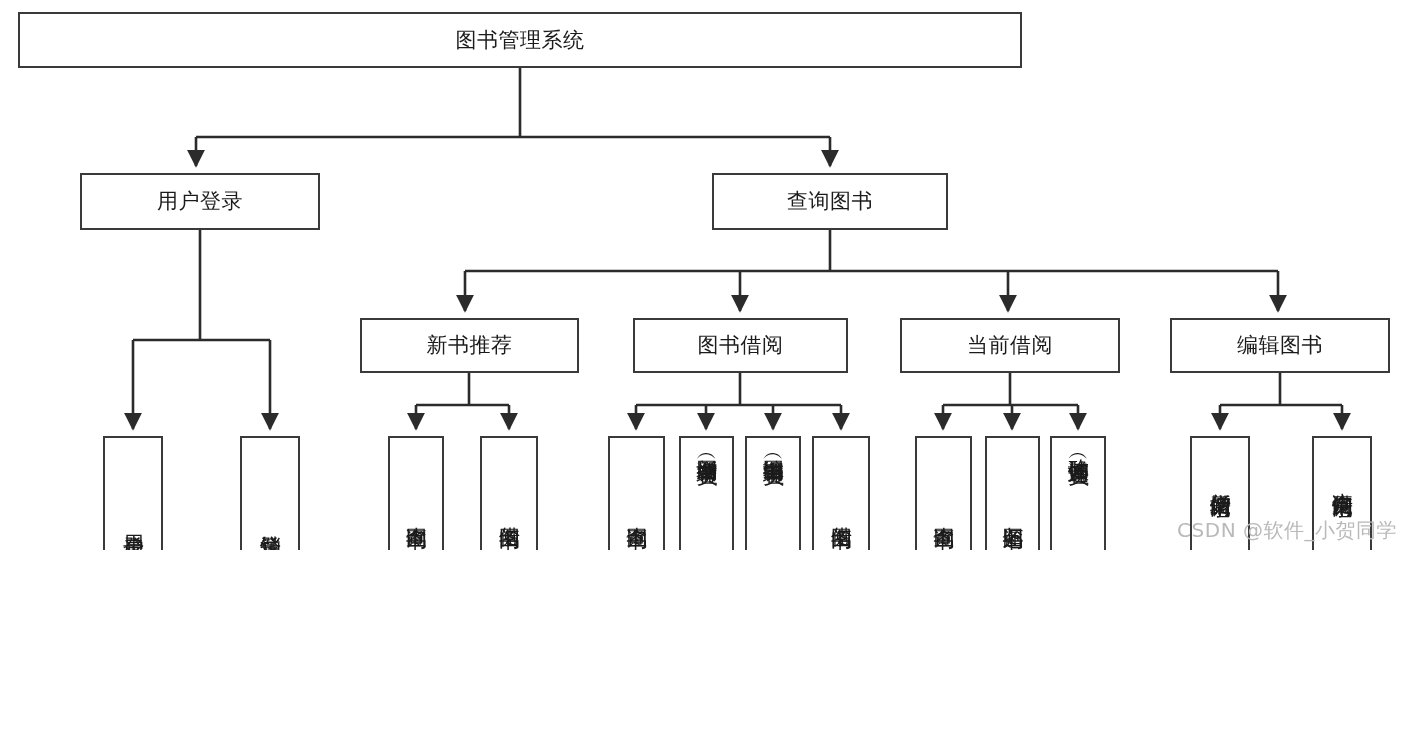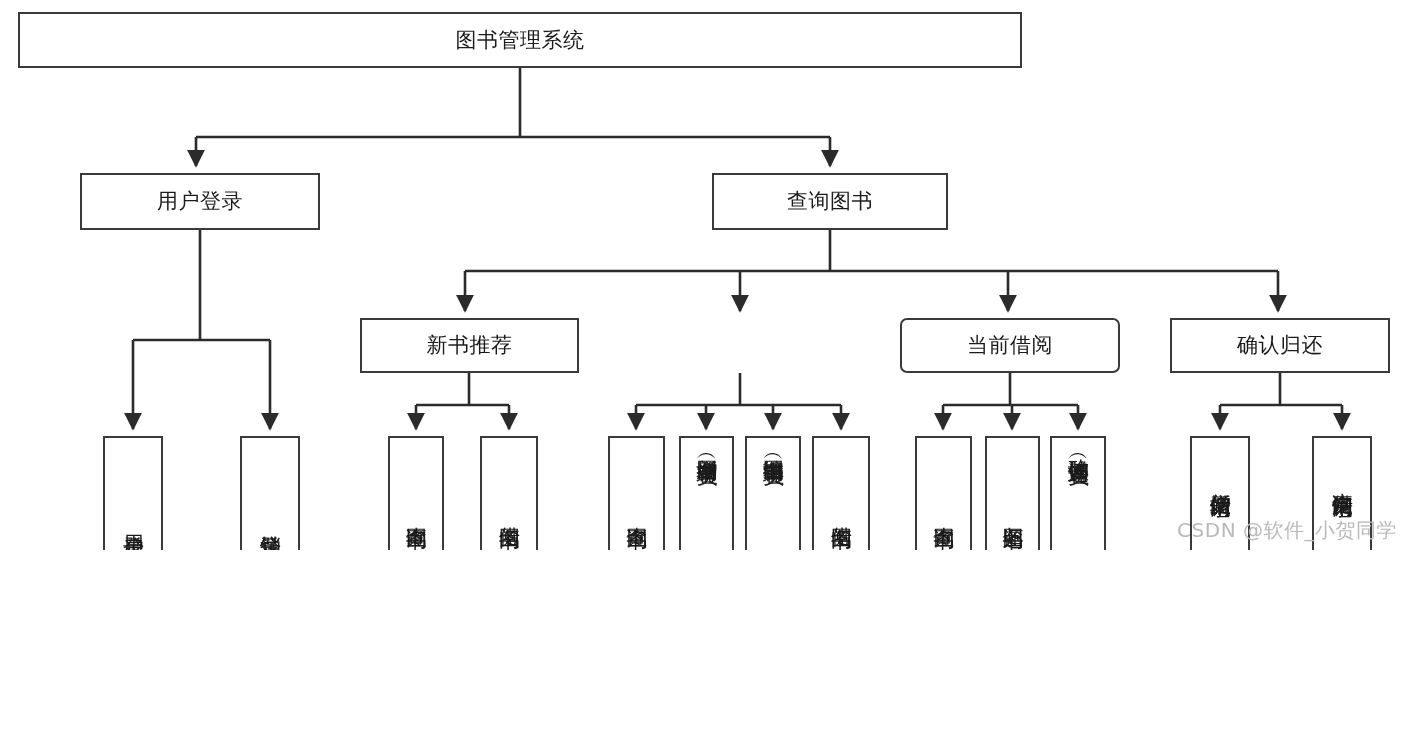--- a/index.html
+++ b/index.html
@@ -128,25 +128,28 @@
   <div class="node" style="left:80px; top:173px; width:240px; height:57px;">
     <span class="node-label">用户登录</span>
   </div>
   <div class="node" style="left:712px; top:173px; width:236px; height:57px;">
     <span class="node-label">查询图书</span>
   </div>
 
   <div class="node" style="left:360px; top:318px; width:219px; height:55px;align-items:center;">
     <span class="node-label">新书推荐</span>
   </div>
-  <div class="node" style="left:900px; top:318px; width:220px; height:55px;border-radius:7px;">
+  <div class="node" style="left:633px; top:318px; width:215px; height:55px;">
+    <span class="node-label">图书借阅</span>
+  </div>
+  <div class="node" style="left:900px; top:318px; width:220px; height:55px;">
     <span class="node-label">当前借阅</span>
   </div>
   <div class="node" style="left:1170px; top:318px; width:220px; height:55px;">
-    <span class="node-label">确认归还</span>
+    <span class="node-label">编辑图书</span>
   </div>
 
   <div class="node leaf" style="left:103px; top:436px; width:60px; height:298px; padding-top:80px;">
     <span class="node-label">用户登录</span>
   </div>
   <div class="node leaf" style="left:240px; top:436px; width:60px; height:298px; padding-top:80px;">
     <span class="node-label">注销登录</span>
   </div>
 
   <div class="node leaf" style="left:388px; top:436px; width:56px; height:298px; padding-top:72px;">

